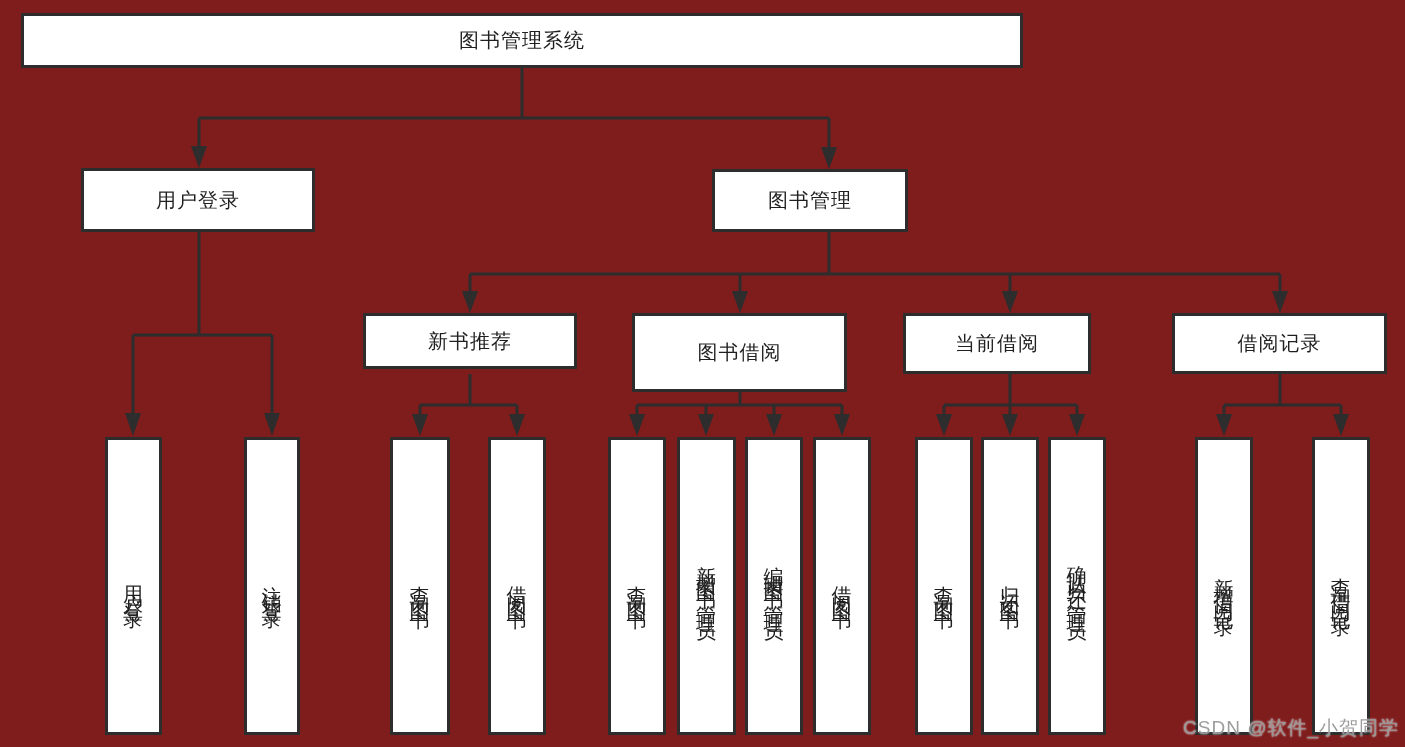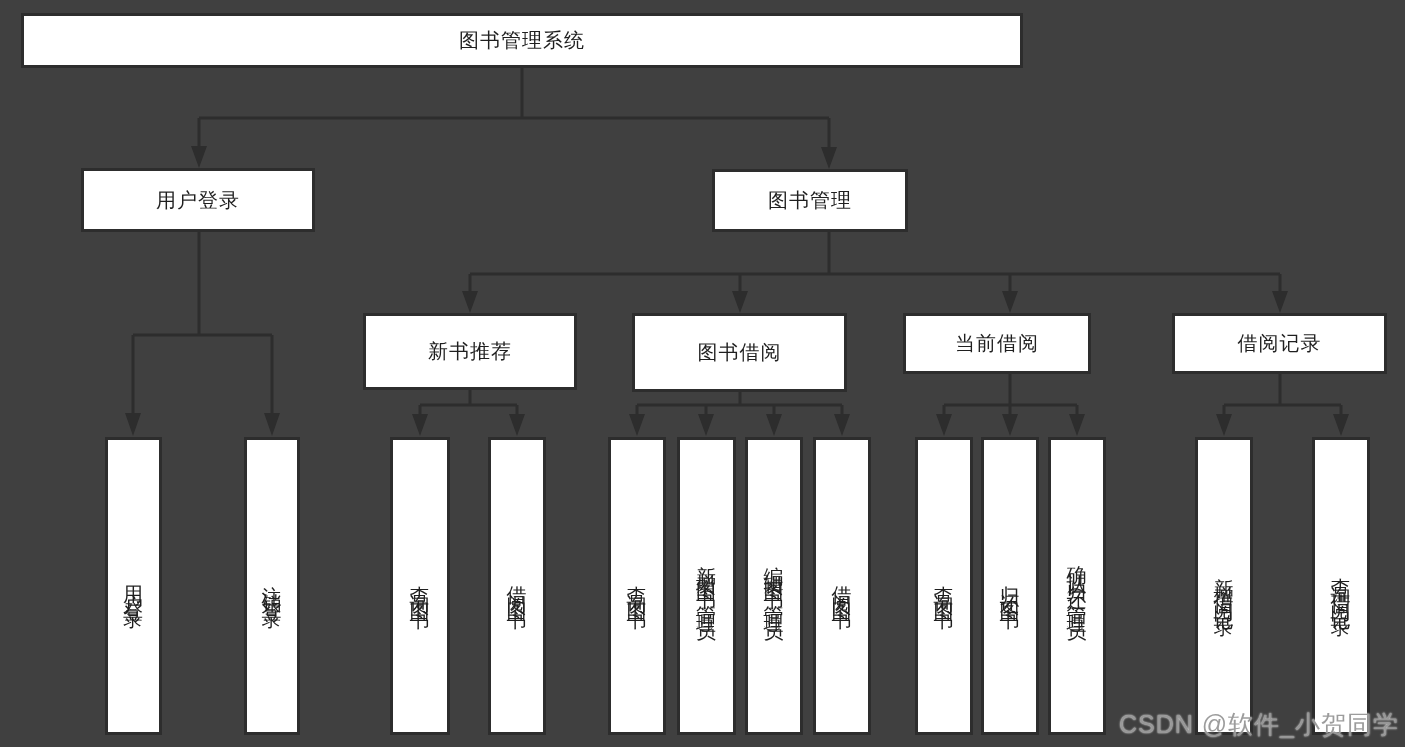--- a/index.html
+++ b/index.html
@@ -1,19 +1,19 @@
 <!DOCTYPE html>
 <html><head>
 <meta charset="utf-8">
 <style>
   html,body{margin:0;padding:0;background:#ffffff;}
   .stage{
     position:relative;
     width:1405px;height:747px;
-    background:#404040;
+    background:#7f1d1d;
     font-family:"Liberation Sans", sans-serif;
     overflow:hidden;
   }
   .connectors{position:absolute;left:0;top:0;width:1405px;height:747px;}
   .box{
     position:absolute;
     box-sizing:border-box;
     background:#ffffff;
     border:3px solid #2d2d2d;
     display:flex;align-items:center;justify-content:center;
@@ -27,21 +27,21 @@
     writing-mode:vertical-rl;
     text-orientation:upright;
     letter-spacing:8px;
     font-size:20px;
     color:#1f1f1f;
     line-height:1;
   }
   .watermark{
     position:absolute;
     right:6px;bottom:6px;
-    font-size:25px;
+    font-size:19px;
     color:rgba(148,148,148,0.92);
     text-shadow:0 0 2px #ffffff;
     z-index:3;
     letter-spacing:1px;
     white-space:nowrap;
   }
 </style>
 </head>
 <body>
 
@@ -98,21 +98,21 @@
     <span>图书管理系统</span>
   </div>
 
   <div class="box" style="left:81px;top:168px;width:234px;height:64px;">
     <span>用户登录</span>
   </div>
   <div class="box" style="left:712px;top:169px;width:196px;height:63px;">
     <span>图书管理</span>
   </div>
 
-  <div class="box" style="left:363px;top:313px;width:214px;height:77px;">
+  <div class="box" style="left:363px;top:313px;width:214px;height:56px;">
     <span>新书推荐</span>
   </div>
   <div class="box" style="left:632px;top:313px;width:215px;height:79px;">
     <span>图书借阅</span>
   </div>
   <div class="box" style="left:903px;top:313px;width:188px;height:61px;">
     <span>当前借阅</span>
   </div>
   <div class="box" style="left:1172px;top:313px;width:215px;height:61px;">
     <span>借阅记录</span>

